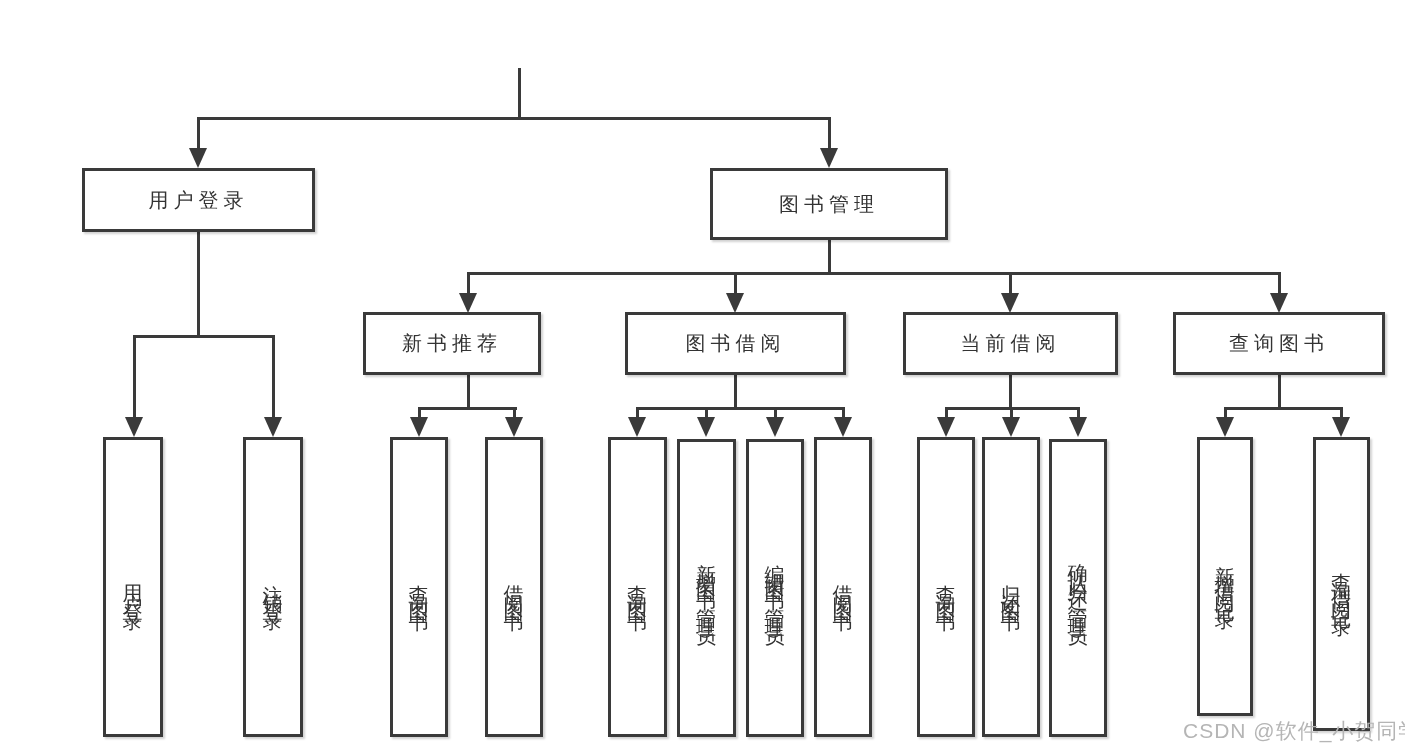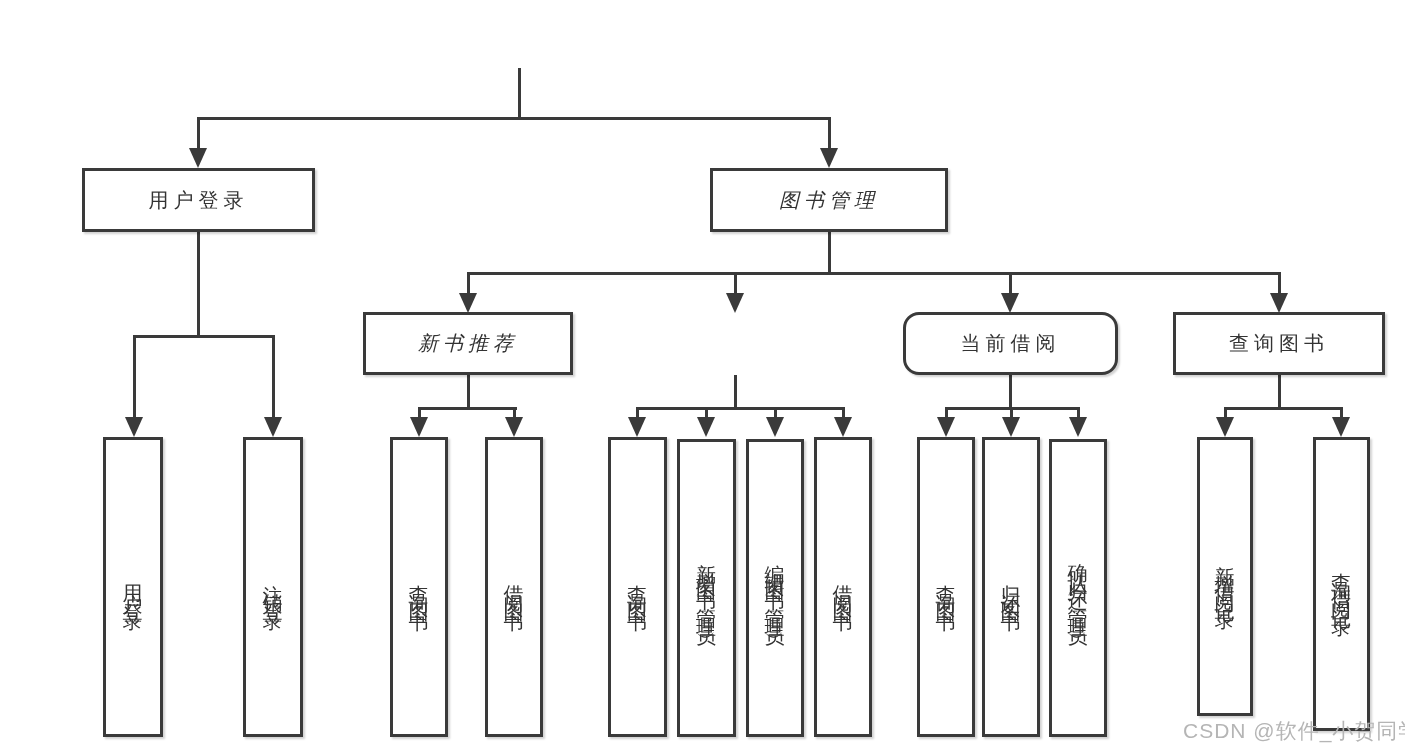--- a/index.html
+++ b/index.html
@@ -67,21 +67,21 @@
   <div class="vline" style="left:518px; top:68px; width:3px; height:50px;"></div>
   <div class="hline" style="left:197px; top:117px; width:634px; height:3px;"></div>
   <div class="vline" style="left:197px; top:117px; width:3px; height:31px;"></div>
   <div class="arrowhead" style="left:189px; top:148px;"></div>
   <div class="vline" style="left:828px; top:117px; width:3px; height:31px;"></div>
   <div class="arrowhead" style="left:820px; top:148px;"></div>
 
   <div class="box" style="left:82px; top:168px; width:233px; height:64px;">
     <span>用户登录</span>
   </div>
-  <div class="box" style="left:710px; top:168px; width:238px; height:64px;font-style:italic;">
+  <div class="box" style="left:710px; top:168px; width:238px; height:72px;">
     <span>图书管理</span>
   </div>
 
   <div class="vline" style="left:197px; top:232px; width:3px; height:105px;"></div>
   <div class="hline" style="left:133px; top:335px; width:142px; height:3px;"></div>
   <div class="vline" style="left:133px; top:335px; width:3px; height:84px;"></div>
   <div class="arrowhead" style="left:125px; top:417px;"></div>
   <div class="vline" style="left:272px; top:335px; width:3px; height:84px;"></div>
   <div class="arrowhead" style="left:264px; top:417px;"></div>
 
@@ -89,24 +89,27 @@
   <div class="hline" style="left:467px; top:272px; width:814px; height:3px;"></div>
   <div class="vline" style="left:467px; top:272px; width:3px; height:23px;"></div>
   <div class="arrowhead" style="left:459px; top:293px;"></div>
   <div class="vline" style="left:734px; top:272px; width:3px; height:23px;"></div>
   <div class="arrowhead" style="left:726px; top:293px;"></div>
   <div class="vline" style="left:1009px; top:272px; width:3px; height:23px;"></div>
   <div class="arrowhead" style="left:1001px; top:293px;"></div>
   <div class="vline" style="left:1278px; top:272px; width:3px; height:23px;"></div>
   <div class="arrowhead" style="left:1270px; top:293px;"></div>
 
-  <div class="box" style="left:363px; top:312px; width:210px; height:63px;font-style:italic;">
+  <div class="box" style="left:363px; top:312px; width:178px; height:63px;">
     <span>新书推荐</span>
   </div>
-  <div class="box" style="left:903px; top:312px; width:215px; height:63px;border-radius:16px;">
+  <div class="box" style="left:625px; top:312px; width:221px; height:63px;">
+    <span>图书借阅</span>
+  </div>
+  <div class="box" style="left:903px; top:312px; width:215px; height:63px;">
     <span>当前借阅</span>
   </div>
   <div class="box" style="left:1173px; top:312px; width:212px; height:63px;">
     <span>查询图书</span>
   </div>
 
   <div class="vline" style="left:467px; top:375px; width:3px; height:34px;"></div>
   <div class="hline" style="left:418px; top:407px; width:99px; height:3px;"></div>
   <div class="vline" style="left:418px; top:407px; width:3px; height:12px;"></div>
   <div class="arrowhead" style="left:410px; top:417px;"></div>

